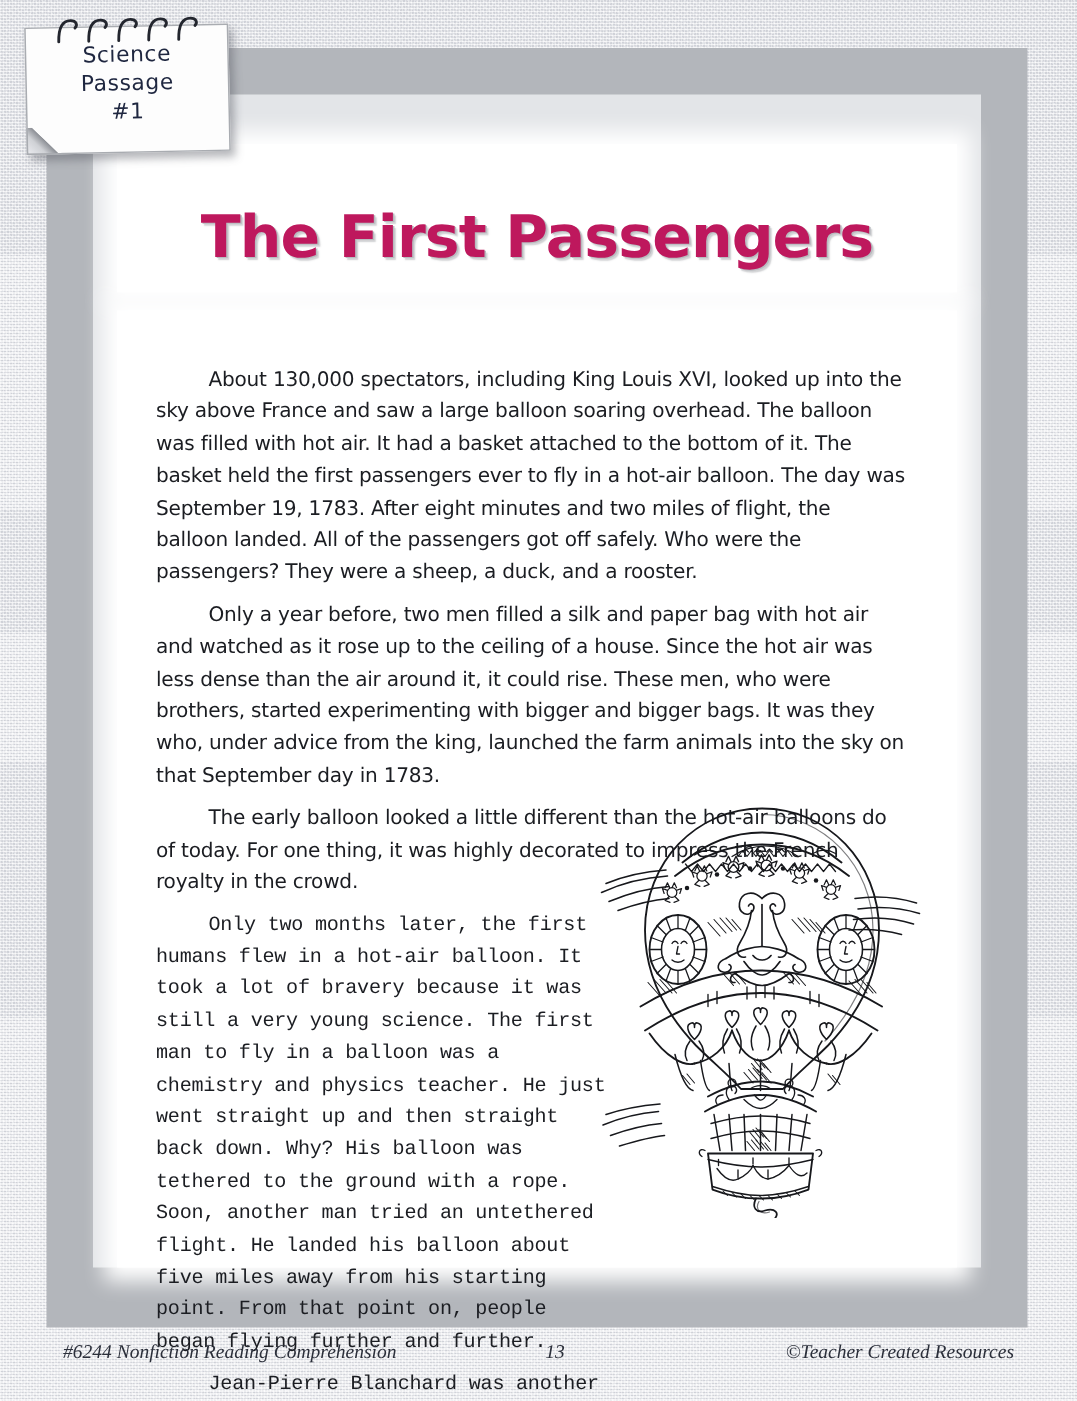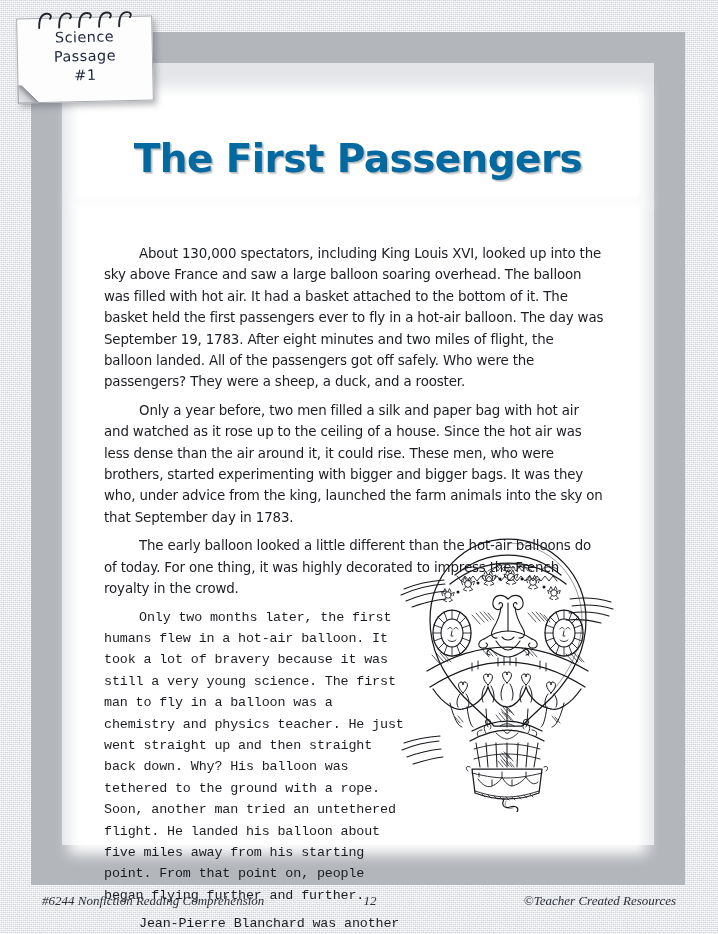--- a/index.html
+++ b/index.html
@@ -75,21 +75,21 @@
     position: absolute;
     z-index: 6;
     left: 78px;
     top: 110px;
     width: 560px;
     text-align: center;
     font-family: "DejaVu Sans", sans-serif;
     font-weight: bold;
     font-size: 39px;
     letter-spacing: -0.6px;
-    color: #0369a1;
+    color: #be185d;
     text-shadow: 1px 1px 0 #b9bcc0, 2px 2px 1px rgba(120,124,130,.35);
   }
 
   
   #body-text {
     position: absolute;
     z-index: 6;
     left: 104px;
     top: 243px;
     width: 512px;
@@ -486,15 +486,15 @@
       <path d="M42 19 C42 9 45 5 50 5 C54 5 55 8 53 10"></path>
       <path d="M62 19 C62 9 65 5 70 5 C74 5 75 8 73 10"></path>
       <path d="M82 19 C82 9 85 5 90 5 C94 5 95 8 93 10"></path>
       <path d="M102 19 C102 9 105 5 110 5 C114 5 115 8 113 10"></path>
     </g>
   </svg>
 </div>
 
 <div id="footer">
   <span id="footer-left">#6244 Nonfiction Reading Comprehension</span>
-  <span id="footer-center">12</span>
+  <span id="footer-center">13</span>
   <span id="footer-right">©Teacher Created Resources</span>
 </div>
 
 </body></html>

